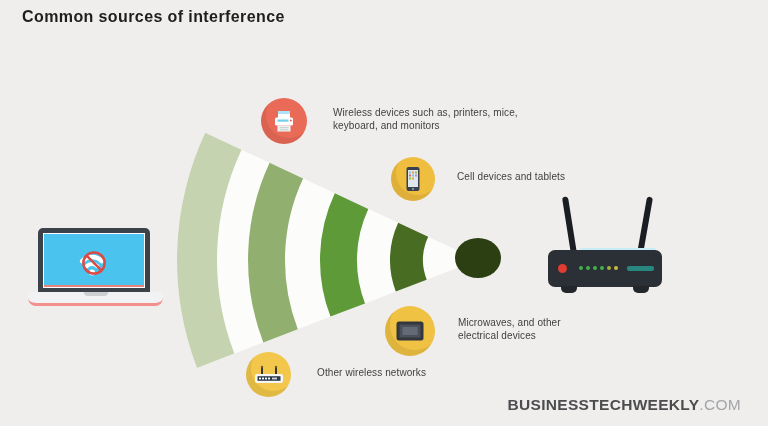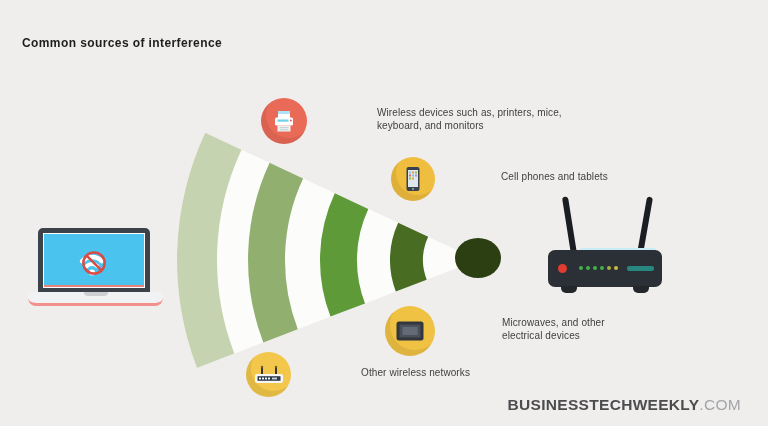--- a/index.html
+++ b/index.html
@@ -4,27 +4,27 @@
 <style>
   html,body{margin:0;padding:0;}
   body{
     width:768px;height:426px;position:relative;overflow:hidden;
     font-family:"Liberation Sans", sans-serif;
     background:#efeeec;
   }
   .stage{position:absolute;inset:0;width:768px;height:426px;}
   
   .page-title{
-    position:absolute;left:22px;top:36px;margin:0;
-    font-size:12px;font-weight:700;color:#1e1e1e;letter-spacing:.4px;
+    position:absolute;left:22px;top:8px;margin:0;
+    font-size:16px;font-weight:700;color:#1e1e1e;letter-spacing:.4px;
   }
   
   .fan-svg{position:absolute;left:0;top:0;width:768px;height:426px;}
   
-  .callout{position:absolute;display:flex;align-items:flex-start;gap:44px;}
+  .callout{position:absolute;display:flex;align-items:flex-start;}
   .icon-circle{
     border-radius:50%;position:relative;flex:0 0 auto;
     display:flex;align-items:center;justify-content:center;
     box-shadow:inset 5px -6px 0 rgba(0,0,0,.07);
   }
   .callout-label{
     font-size:10px;line-height:13px;color:#3f3f3f;white-space:pre-line;
     font-weight:400;letter-spacing:.1px;
   }
   
@@ -160,21 +160,21 @@
         <rect x="11" y="6.5" width="2" height="2" fill="#e8a03f"></rect>
         <rect x="14" y="6.5" width="2" height="2" fill="#8bc34a"></rect>
         <rect x="8" y="9.5" width="2" height="2" fill="#e06a5a"></rect>
         <rect x="11" y="9.5" width="2" height="2" fill="#7fc3e8"></rect>
         <rect x="14" y="9.5" width="2" height="2" fill="#b38ad6"></rect>
         <rect x="8" y="12.5" width="2" height="2" fill="#8bc34a"></rect>
         <rect x="11" y="12.5" width="2" height="2" fill="#e8a03f"></rect>
         <circle cx="12" cy="24" r="1.1" fill="#9aa3ad"></circle>
       </svg>
     </div>
-    <div class="callout-label" style="margin:13px 0 0 22px;width:150px;">Cell phones and tablets</div>
+    <div class="callout-label" style="margin:13px 0 0 22px;width:150px;">Cell devices and tablets</div>
   </div>
 
   <div class="callout" style="left:385px;top:306px;justify-content:flex-end;">
     <div class="icon-circle" style="width: 50px; height: 50px; background: rgb(240, 194, 67);">
       <svg width="28" height="20" viewBox="0 0 28 20">
         <rect x="0.5" y="0.5" width="27" height="19" rx="2.5" fill="#33373d"></rect>
         <rect x="3.5" y="3.5" width="21" height="13" rx="1" fill="#4b515a"></rect>
         <rect x="6.5" y="6" width="15" height="8" fill="#636b76"></rect>
       </svg>
     </div>

